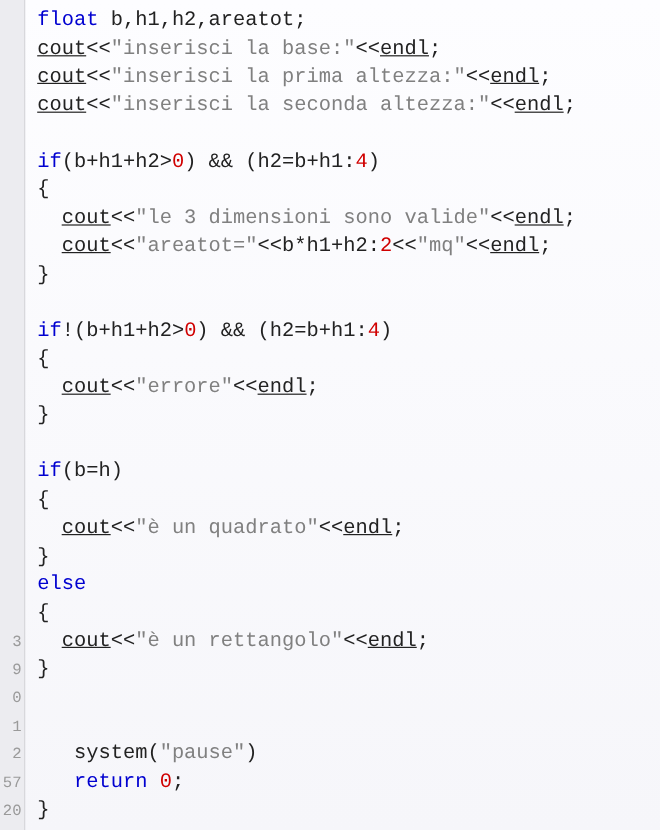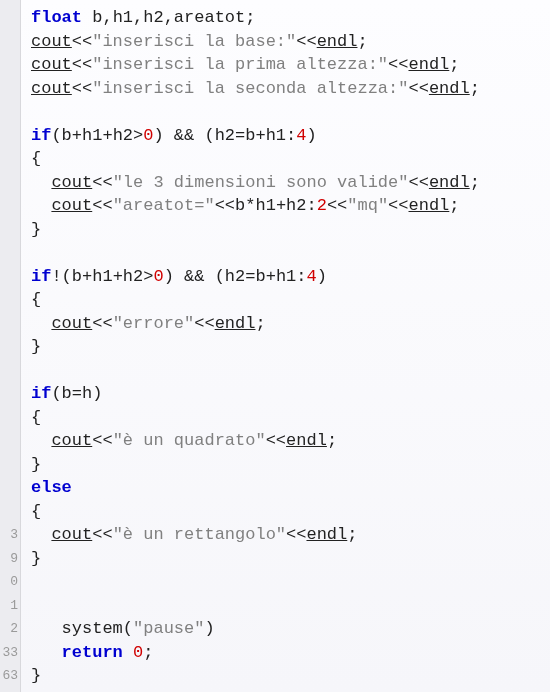--- a/index.html
+++ b/index.html
@@ -37,21 +37,21 @@
   .code {
     padding: 6px 0 0 10px;
     white-space: pre;
     color: #222;
     flex: 1;
   }
   .code .line {
     height: 23.5px;
     line-height: 23.5px;
   }
-  .kw   { color: #0000d0; font-weight: bold; }   
+  .kw   { color: #0000d0; font-weight: normal; }   
   .str  { color: #808080; }                      
   .num  { color: #d00000; }                      
   .op   { color: #222; }                         
   .id   { color: #222; }                         
   .cout { color: #222; text-decoration: underline; }
 </style>
 </head>
 <body>
 
 <div class="editor">
@@ -76,17 +76,17 @@
       <div></div>
       <div></div>
       <div></div>
       <div></div>
       <div></div>
       <div>3</div>
       <div>9</div>
       <div>0</div>
       <div>1</div>
       <div>2</div>
-      <div>33</div>
-      <div>63</div>
+      <div>57</div>
+      <div>20</div>
     </div>
   <div class="code" id="code"><div class="line"><span class="kw">float</span><span class="op"> </span><span class="id">b</span><span class="op">,</span><span class="id">h1</span><span class="op">,</span><span class="id">h2</span><span class="op">,</span><span class="id">areatot</span><span class="op">;</span></div><div class="line"><span class="cout">cout</span><span class="op">&lt;&lt;</span><span class="str">"inserisci la base:"</span><span class="op">&lt;&lt;</span><span class="cout">endl</span><span class="op">;</span></div><div class="line"><span class="cout">cout</span><span class="op">&lt;&lt;</span><span class="str">"inserisci la prima altezza:"</span><span class="op">&lt;&lt;</span><span class="cout">endl</span><span class="op">;</span></div><div class="line"><span class="cout">cout</span><span class="op">&lt;&lt;</span><span class="str">"inserisci la seconda altezza:"</span><span class="op">&lt;&lt;</span><span class="cout">endl</span><span class="op">;</span></div><div class="line">&nbsp;</div><div class="line"><span class="kw">if</span><span class="op">(</span><span class="id">b</span><span class="op">+</span><span class="id">h1</span><span class="op">+</span><span class="id">h2</span><span class="op">&gt;</span><span class="num">0</span><span class="op">) &amp;&amp; (</span><span class="id">h2</span><span class="op">=</span><span class="id">b</span><span class="op">+</span><span class="id">h1</span><span class="op">:</span><span class="num">4</span><span class="op">)</span></div><div class="line"><span class="op">{</span></div><div class="line"><span class="op">  </span><span class="cout">cout</span><span class="op">&lt;&lt;</span><span class="str">"le 3 dimensioni sono valide"</span><span class="op">&lt;&lt;</span><span class="cout">endl</span><span class="op">;</span></div><div class="line"><span class="op">  </span><span class="cout">cout</span><span class="op">&lt;&lt;</span><span class="str">"areatot="</span><span class="op">&lt;&lt;</span><span class="id">b</span><span class="op">*</span><span class="id">h1</span><span class="op">+</span><span class="id">h2</span><span class="op">:</span><span class="num">2</span><span class="op">&lt;&lt;</span><span class="str">"mq"</span><span class="op">&lt;&lt;</span><span class="cout">endl</span><span class="op">;</span></div><div class="line"><span class="op">}</span></div><div class="line">&nbsp;</div><div class="line"><span class="kw">if</span><span class="op">!(</span><span class="id">b</span><span class="op">+</span><span class="id">h1</span><span class="op">+</span><span class="id">h2</span><span class="op">&gt;</span><span class="num">0</span><span class="op">) &amp;&amp; (</span><span class="id">h2</span><span class="op">=</span><span class="id">b</span><span class="op">+</span><span class="id">h1</span><span class="op">:</span><span class="num">4</span><span class="op">)</span></div><div class="line"><span class="op">{</span></div><div class="line"><span class="op">  </span><span class="cout">cout</span><span class="op">&lt;&lt;</span><span class="str">"errore"</span><span class="op">&lt;&lt;</span><span class="cout">endl</span><span class="op">;</span></div><div class="line"><span class="op">}</span></div><div class="line">&nbsp;</div><div class="line"><span class="kw">if</span><span class="op">(</span><span class="id">b</span><span class="op">=</span><span class="id">h</span><span class="op">)</span></div><div class="line"><span class="op">{</span></div><div class="line"><span class="op">  </span><span class="cout">cout</span><span class="op">&lt;&lt;</span><span class="str">"è un quadrato"</span><span class="op">&lt;&lt;</span><span class="cout">endl</span><span class="op">;</span></div><div class="line"><span class="op">}</span></div><div class="line"><span class="kw">else</span></div><div class="line"><span class="op">{</span></div><div class="line"><span class="op">  </span><span class="cout">cout</span><span class="op">&lt;&lt;</span><span class="str">"è un rettangolo"</span><span class="op">&lt;&lt;</span><span class="cout">endl</span><span class="op">;</span></div><div class="line"><span class="op">}</span></div><div class="line">&nbsp;</div><div class="line">&nbsp;</div><div class="line"><span class="op">   </span><span class="id">system</span><span class="op">(</span><span class="str">"pause"</span><span class="op">)</span></div><div class="line"><span class="op">   </span><span class="kw">return</span><span class="op"> </span><span class="num">0</span><span class="op">;</span></div><div class="line"><span class="op">}</span></div></div>
 </div>
 
 </body></html>

